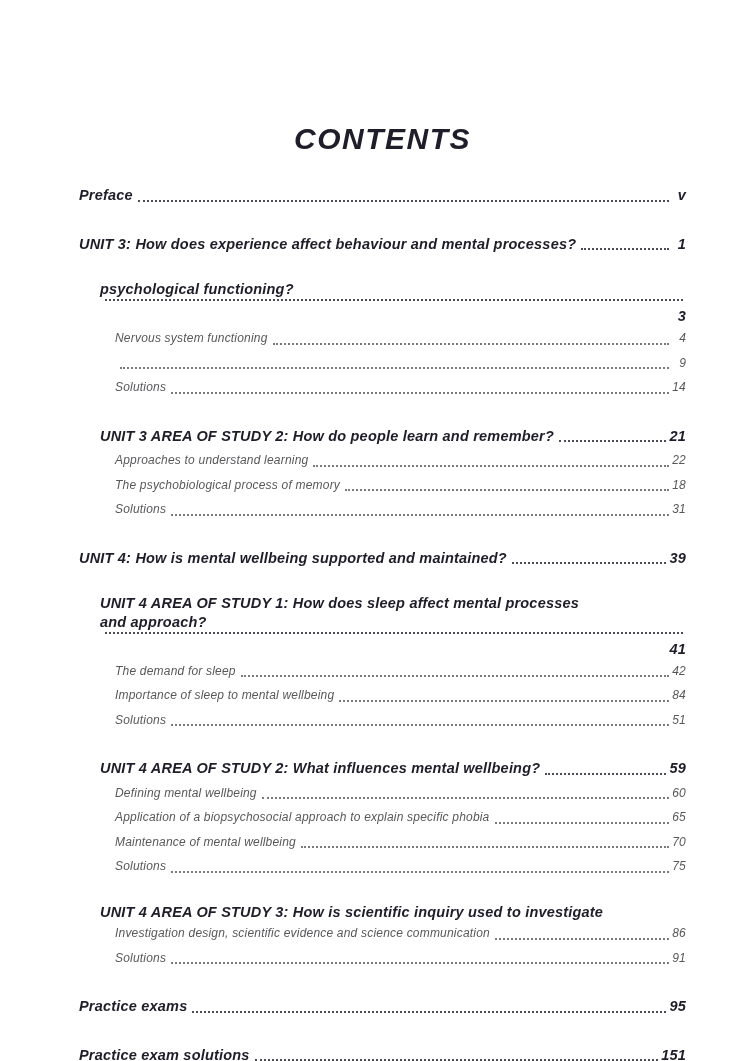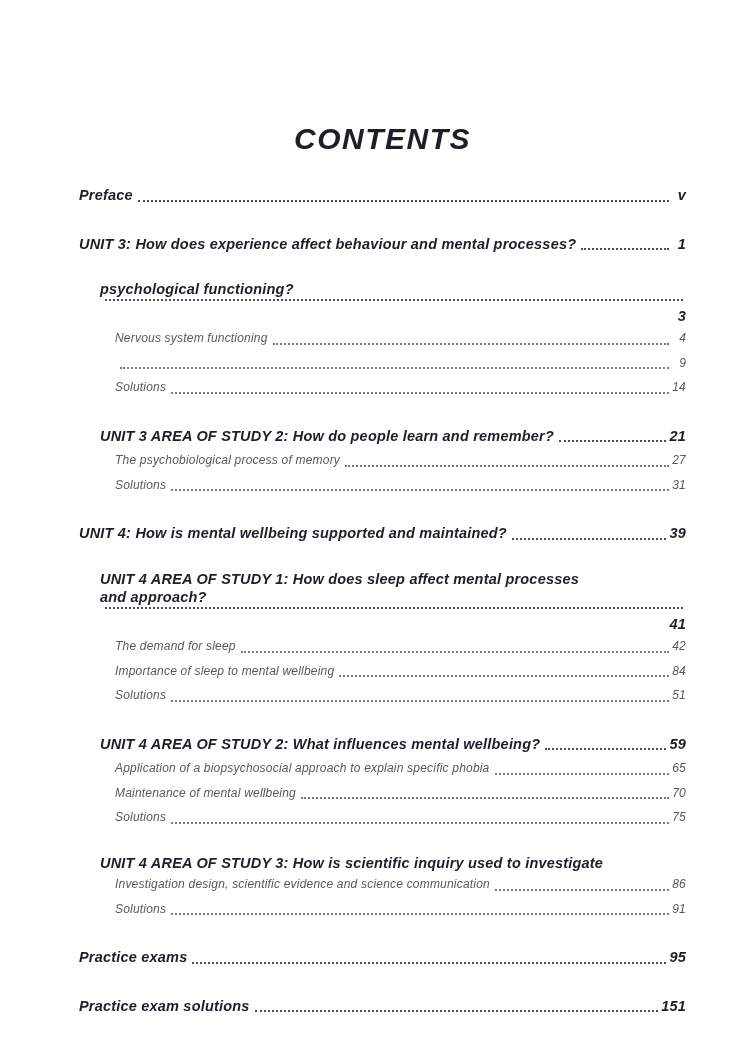--- a/index.html
+++ b/index.html
@@ -126,23 +126,30 @@
       </div>
       <div class="entry area">
         <div class="row">
           <span class="label">UNIT 3 AREA OF STUDY 2: How do people learn and remember?</span>
           <span class="leader"></span>
           <span class="pagenum">21</span>
         </div>
       </div>
       <div class="entry sub">
         <div class="row">
+          <span class="label">Approaches to understand learning</span>
+          <span class="leader"></span>
+          <span class="pagenum">22</span>
+        </div>
+      </div>
+      <div class="entry sub">
+        <div class="row">
           <span class="label">The psychobiological process of memory</span>
           <span class="leader"></span>
-          <span class="pagenum">27</span>
+          <span class="pagenum">18</span>
         </div>
       </div>
       <div class="entry sub">
         <div class="row">
           <span class="label">Solutions</span>
           <span class="leader"></span>
           <span class="pagenum">31</span>
         </div>
       </div>
       <div class="entry top">
@@ -183,20 +190,27 @@
       </div>
       <div class="entry area">
         <div class="row">
           <span class="label">UNIT 4 AREA OF STUDY 2: What influences mental wellbeing?</span>
           <span class="leader"></span>
           <span class="pagenum">59</span>
         </div>
       </div>
       <div class="entry sub">
         <div class="row">
+          <span class="label">Defining mental wellbeing</span>
+          <span class="leader"></span>
+          <span class="pagenum">60</span>
+        </div>
+      </div>
+      <div class="entry sub">
+        <div class="row">
           <span class="label">Application of a biopsychosocial approach to explain specific phobia</span>
           <span class="leader"></span>
           <span class="pagenum">65</span>
         </div>
       </div>
       <div class="entry sub">
         <div class="row">
           <span class="label">Maintenance of mental wellbeing</span>
           <span class="leader"></span>
           <span class="pagenum">70</span>

